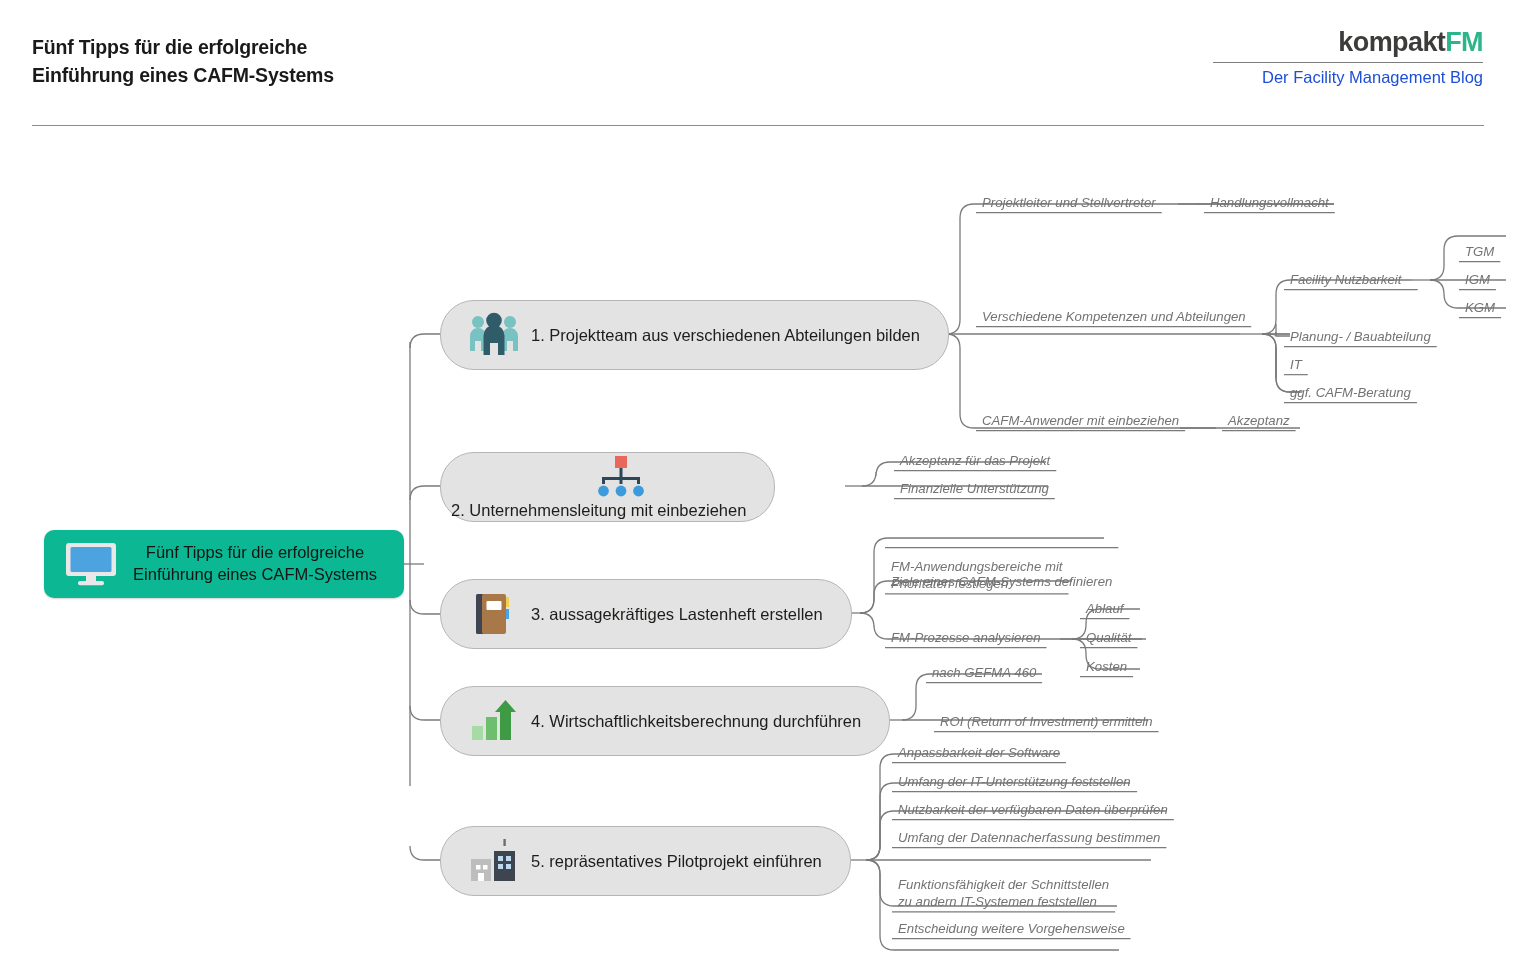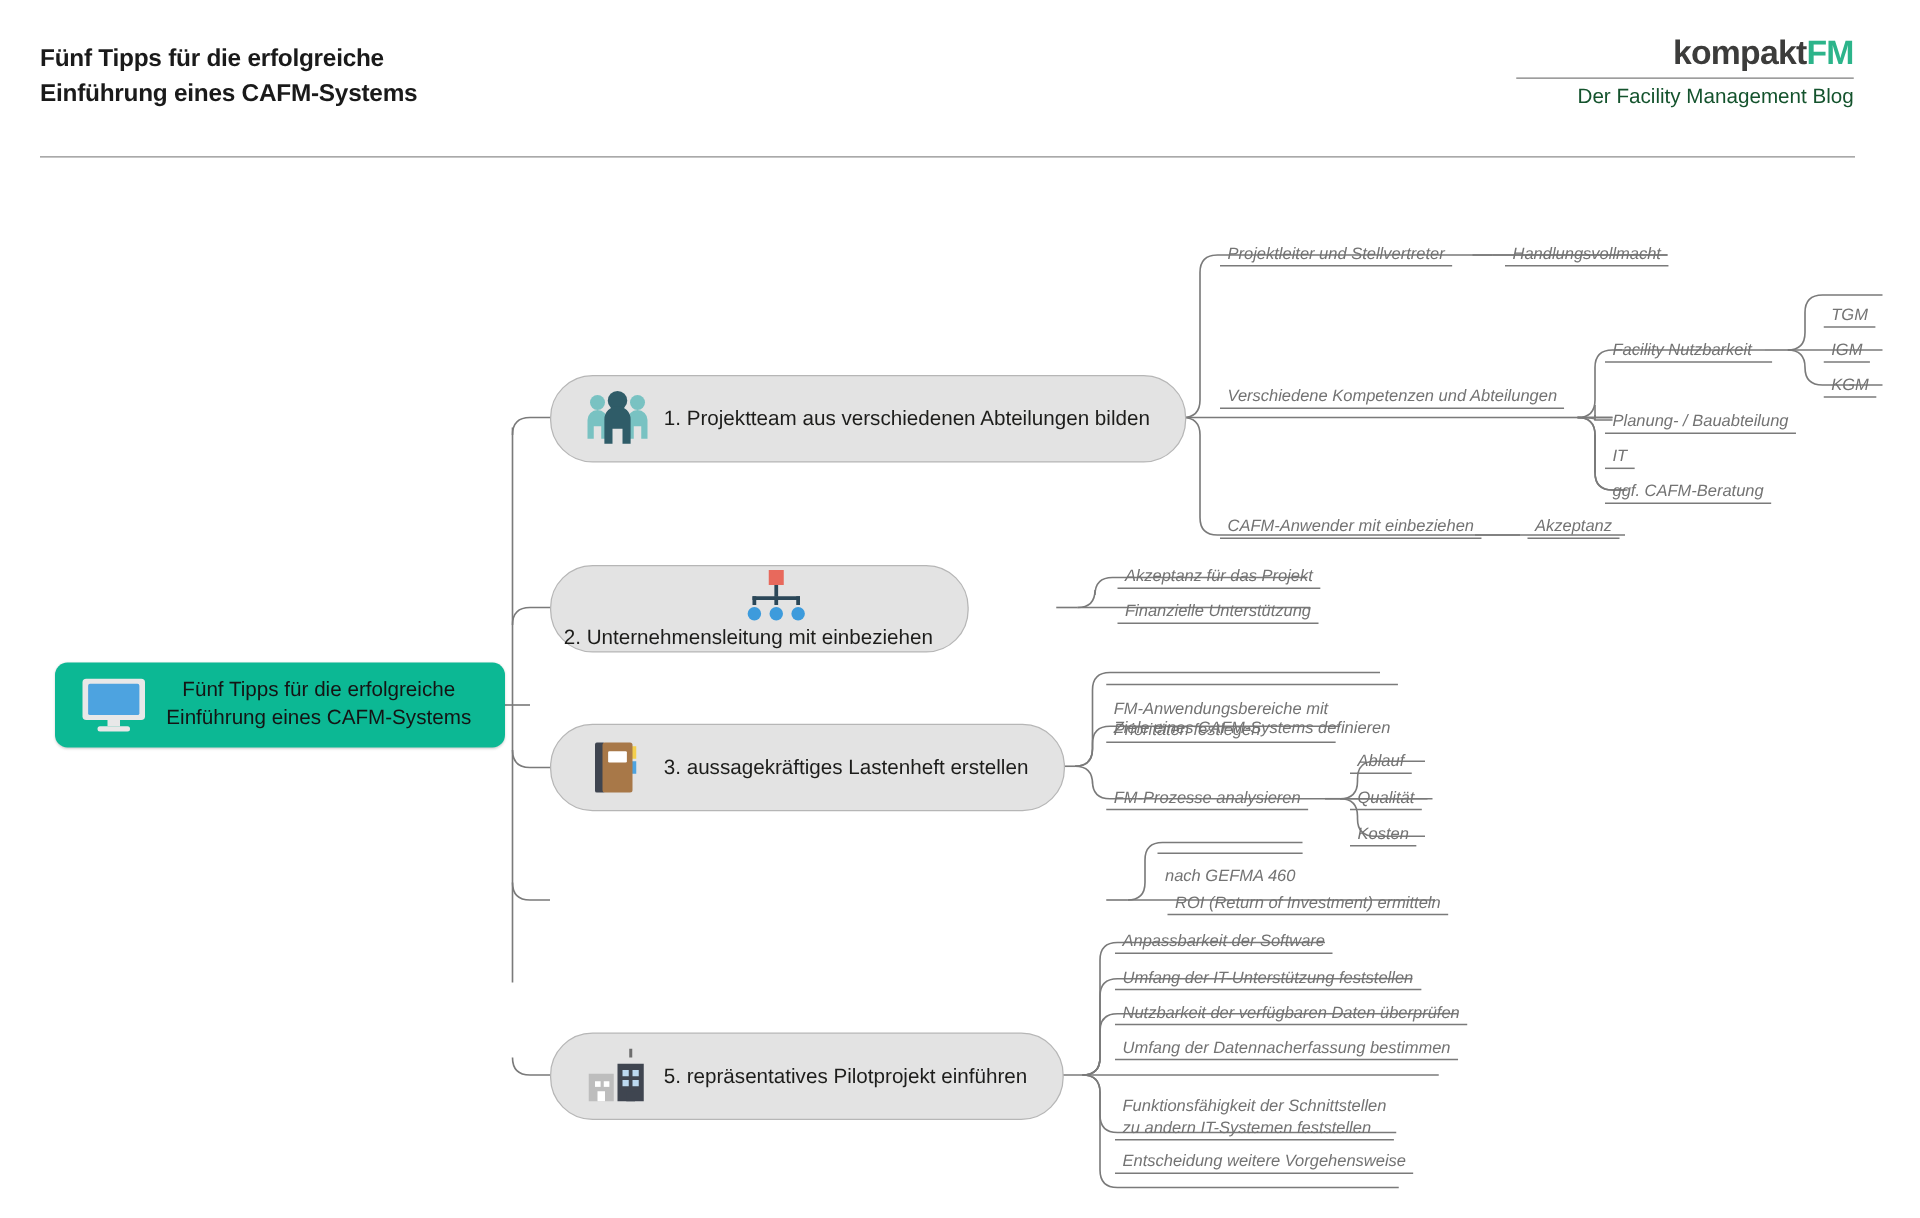--- a/index.html
+++ b/index.html
@@ -21,21 +21,21 @@
     font-size:19.5px;font-weight:bold;line-height:1.42;
     letter-spacing:-0.2px;color:#1a1a1a;white-space:pre-line;
   }
   #brand{position:absolute;right:53px;top:28px;text-align:right;width:270px;}
   #brand-wordmark{
     font-size:27px;font-weight:bold;letter-spacing:-0.6px;
     color:#3c3c3b;line-height:1.1;white-space:nowrap;
   }
   #brand-wordmark .accent{color:#2cb48a;}
   #brand-rule{height:1px;background:#7d7d7d;margin:4px 0 5px 0;}
-  #brand-tagline{font-size:16.5px;color:#14532d;line-height:1.2;white-space:nowrap;}
+  #brand-tagline{font-size:16.5px;color:#1d4ed8;line-height:1.2;white-space:nowrap;}
   #header-rule{
     position:absolute;left:32px;top:125px;width:1452px;height:1px;background:#8d8d8d;
   }
 
   
   #map{position:absolute;left:0;top:128px;width:1536px;height:846px;}
   #wires{position:absolute;left:0;top:0;width:1536px;height:846px;}
 
   
   #root-node{
@@ -259,21 +259,32 @@
     <div class="branch-label">3. aussagekräftiges Lastenheft erstellen</div>
   </div>
   <div class="leaf" style="left:891px;top:401px;margin-top:44px;">Ziele eines CAFM-Systems definieren</div>
   <div class="leaf" style="left:891px;top:430px;">FM-Anwendungsbereiche mit
 Prioritäten festlegen</div>
   <div class="leaf" style="left:891px;top:501px;">FM-Prozesse analysieren</div>
   <div class="leaf" style="left:1086px;top:472px;">Ablauf</div>
   <div class="leaf" style="left:1086px;top:501px;">Qualität</div>
   <div class="leaf" style="left:1086px;top:530px;">Kosten</div>
 
-  <div class="leaf" style="left:932px;top:536px;margin-top:28px;">nach GEFMA 460</div>
+  <div class="branch-node" style="left:440px;top:558px;">
+    <div class="branch-icon">
+      <svg viewBox="0 0 54 48" width="54" height="48" xmlns="http://www.w3.org/2000/svg">
+        <rect x="5" y="29" width="11" height="14" fill="#a6dba6"></rect>
+        <rect x="19" y="20" width="11" height="23" fill="#6dbf6d"></rect>
+        <rect x="33" y="14" width="11" height="29" fill="#3f9a46"></rect>
+        <path d="M38.5 3 L49 15 H42.5 V27 H34.5 V15 H28 Z" fill="#3f9a46"></path>
+      </svg>
+    </div>
+    <div class="branch-label">4. Wirtschaftlichkeitsberechnung durchführen</div>
+  </div>
+  <div class="leaf" style="left:932px;top:536px;">nach GEFMA 460</div>
   <div class="leaf" style="left:940px;top:585px;">ROI (Return of Investment) ermitteln</div>
 
   <div class="branch-node" style="left:440px;top:698px;">
     <div class="branch-icon">
       <svg viewBox="0 0 54 48" width="54" height="48" xmlns="http://www.w3.org/2000/svg">
         <rect x="4" y="22" width="20" height="22" fill="#bdbdbd"></rect>
         <rect x="9" y="28" width="4.5" height="4.5" fill="#ffffff"></rect>
         <rect x="16" y="28" width="4.5" height="4.5" fill="#ffffff"></rect>
         <rect x="11" y="36" width="6" height="8" fill="#ffffff"></rect>
         <rect x="27" y="14" width="21" height="30" fill="#3f4550"></rect>

